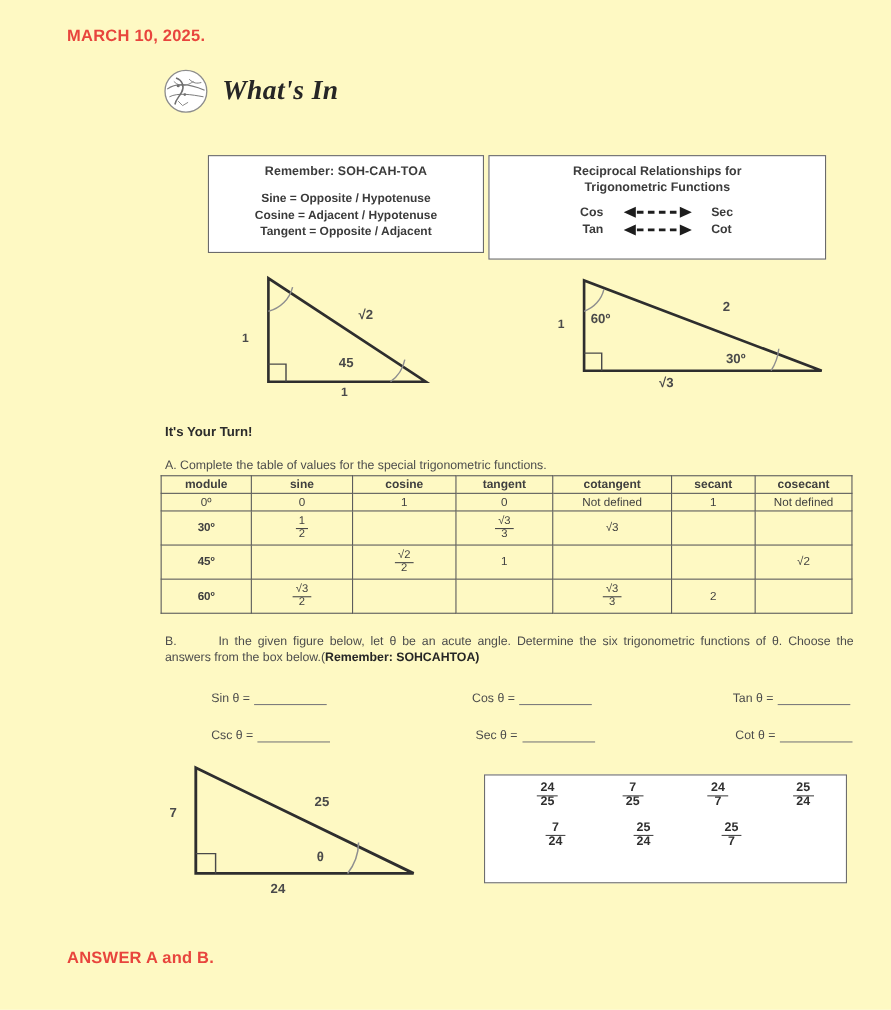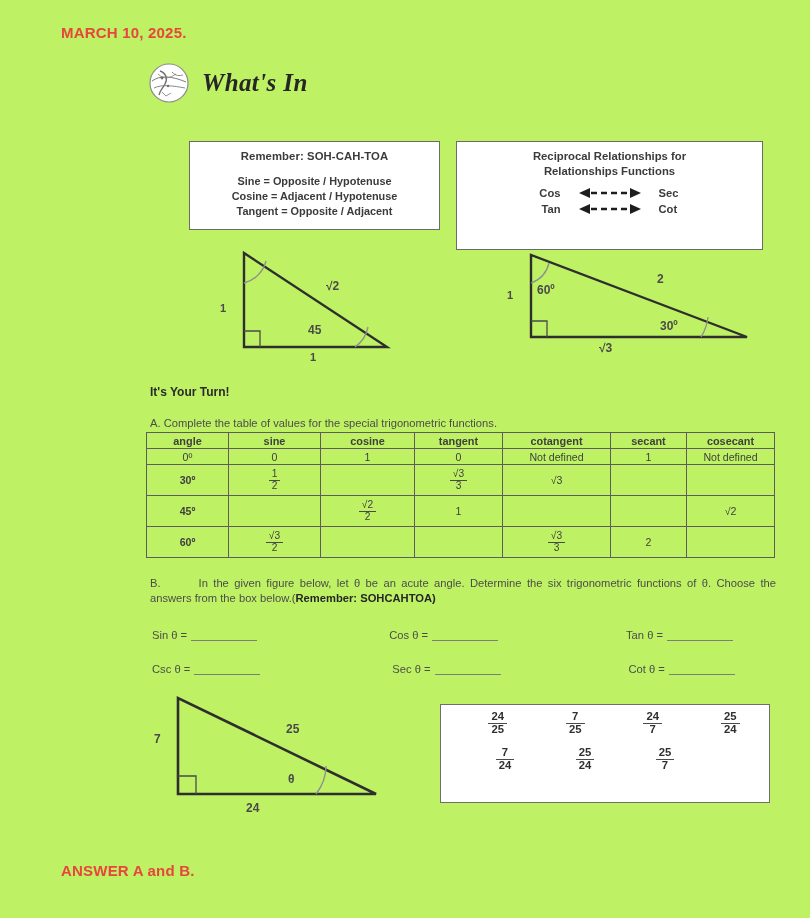--- a/index.html
+++ b/index.html
@@ -11,21 +11,21 @@
     width: 810px;
     height: 918px;
     position: relative;
     font-family: "Liberation Sans", sans-serif;
     color: #3a3a3a;
     overflow: hidden;
   }
   .page {
     position: absolute;
     inset: 0;
-    background: #bef264;
+    background: #fef9c3;
   }
 
   
   .red-note {
     position: absolute;
     color: #e8453d;
     font-weight: bold;
     font-size: 15px;
     letter-spacing: .2px;
     white-space: nowrap;
@@ -73,21 +73,21 @@
   }
   #soh-box {
     left: 189px; top: 141px; width: 251px; height: 89px;
     padding-top: 8px;
   }
   #soh-title { font-size: 11.3px; font-weight: bold; letter-spacing: .1px; }
   .soh-line { font-size: 10.9px; font-weight: bold; line-height: 15px; }
   #soh-lines { margin-top: 12px; }
 
   #recip-box {
-    left: 456px; top: 141px; width: 307px; height: 109px;
+    left: 444px; top: 141px; width: 307px; height: 95px;
     padding-top: 7px;
   }
   #recip-title { font-size: 11.3px; font-weight: bold; line-height: 15px; }
   #recip-rows { margin-top: 6px; }
   .recip-row {
     display: flex;
     justify-content: center;
     align-items: center;
     gap: 18px;
     line-height: 16px;
@@ -171,21 +171,21 @@
     left: 150px; top: 576px;
     width: 626px;
     font-size: 11.2px;
     line-height: 15px;
     color: #4c4c4c;
     text-align: justify;
   }
   #task-b .indent { display: inline-block; width: 38px; }
   #task-b b { color: #262626; }
 
-  .blank-row { position: absolute; display: flex; }
+  .blank-row { position: absolute; display: flex; margin-left: 40px; }
   #blanks-row-1 { left: 152px; top: 629px; }
   #blanks-row-2 { left: 152px; top: 663px; }
   .blank-item {
     font-size: 11.2px;
     color: #4c4c4c;
     display: flex;
     align-items: flex-end;
     gap: 4px;
   }
   .blank-item .lbl { white-space: nowrap; }
@@ -251,21 +251,21 @@
     <div id="soh-lines">
       <div class="soh-line">Sine = Opposite / Hypotenuse</div>
       <div class="soh-line">Cosine = Adjacent / Hypotenuse</div>
       <div class="soh-line">Tangent = Opposite / Adjacent</div>
     </div>
   </div>
 
   <div class="info-box" id="recip-box">
     <div id="recip-title">
       <div>Reciprocal  Relationships for</div>
-      <div>Relationships Functions</div>
+      <div>Trigonometric Functions</div>
     </div>
     <div id="recip-rows">
       <div class="recip-row">
         <span class="recip-left">Cos</span>
         <svg class="recip-arrow" viewBox="0 0 62 12">
           <polygon points="0,6 11,1 11,11" fill="#1d1d1d"></polygon>
           <polygon points="62,6 51,1 51,11" fill="#1d1d1d"></polygon>
           <line x1="12" y1="6" x2="50" y2="6" stroke="#1d1d1d" stroke-width="2.6" stroke-dasharray="6 4"></line>
         </svg>
         <span class="recip-right">Sec</span>
@@ -318,21 +318,21 @@
       <col style="width:82px">
         <col style="width:92px">
         <col style="width:94px">
       <col style="width:88px">
         <col style="width:108px">
         <col style="width:76px">
         <col style="width:88px">
     </colgroup>
     <thead>
       <tr>
-        <th>angle</th>
+        <th>module</th>
         <th>sine</th>
         <th>cosine</th>
         <th>tangent</th>
         <th>cotangent</th>
         <th>secant</th>
         <th>cosecant</th>
       </tr>
     </thead>
     <tbody>
       <tr class="row-0">

